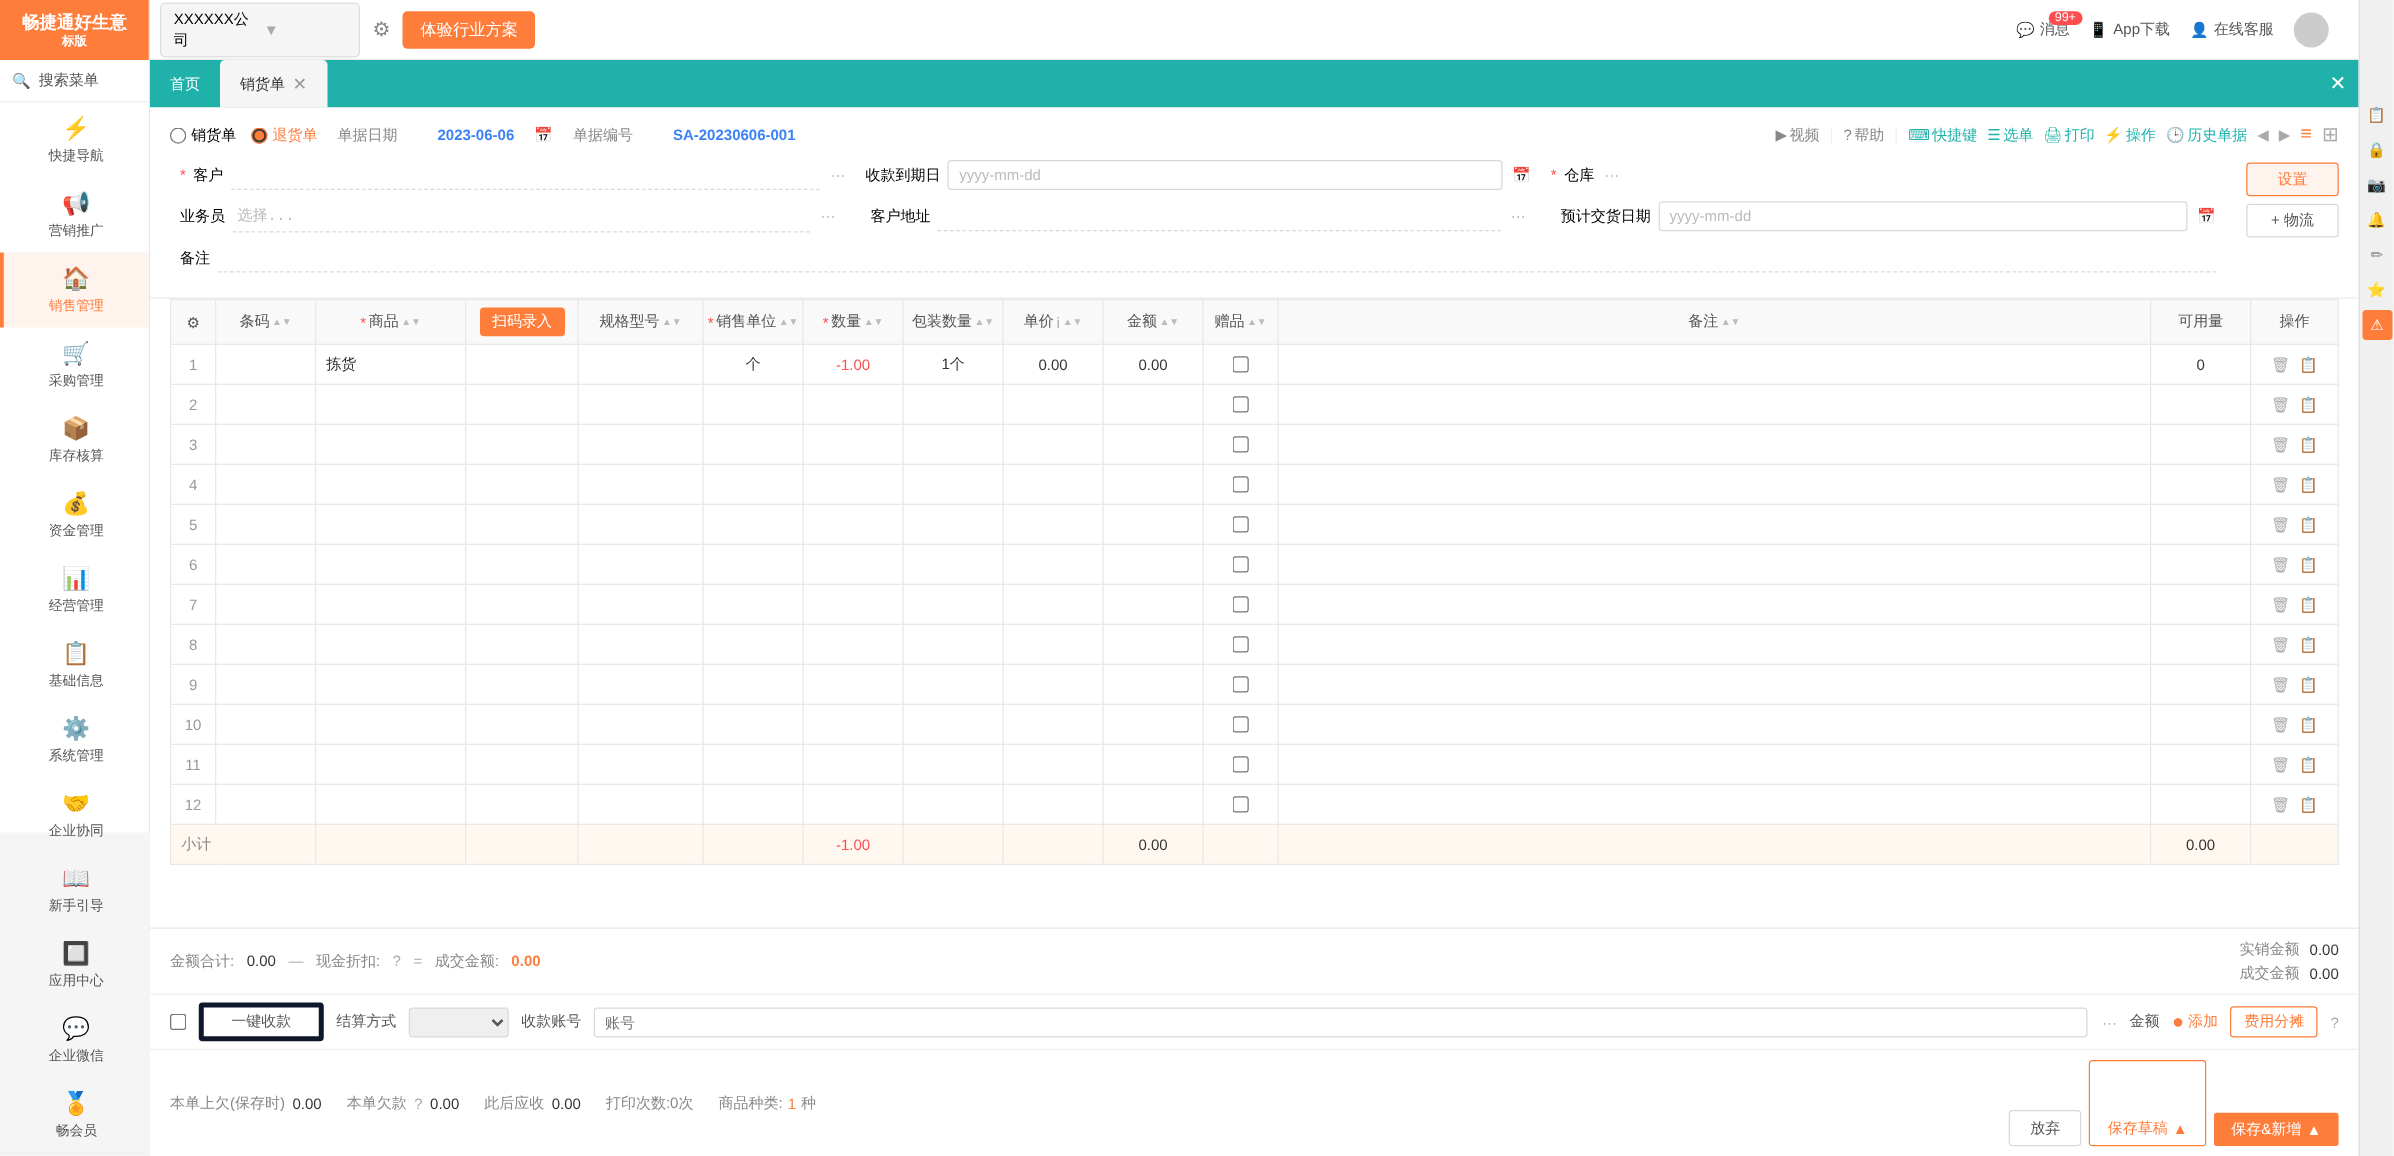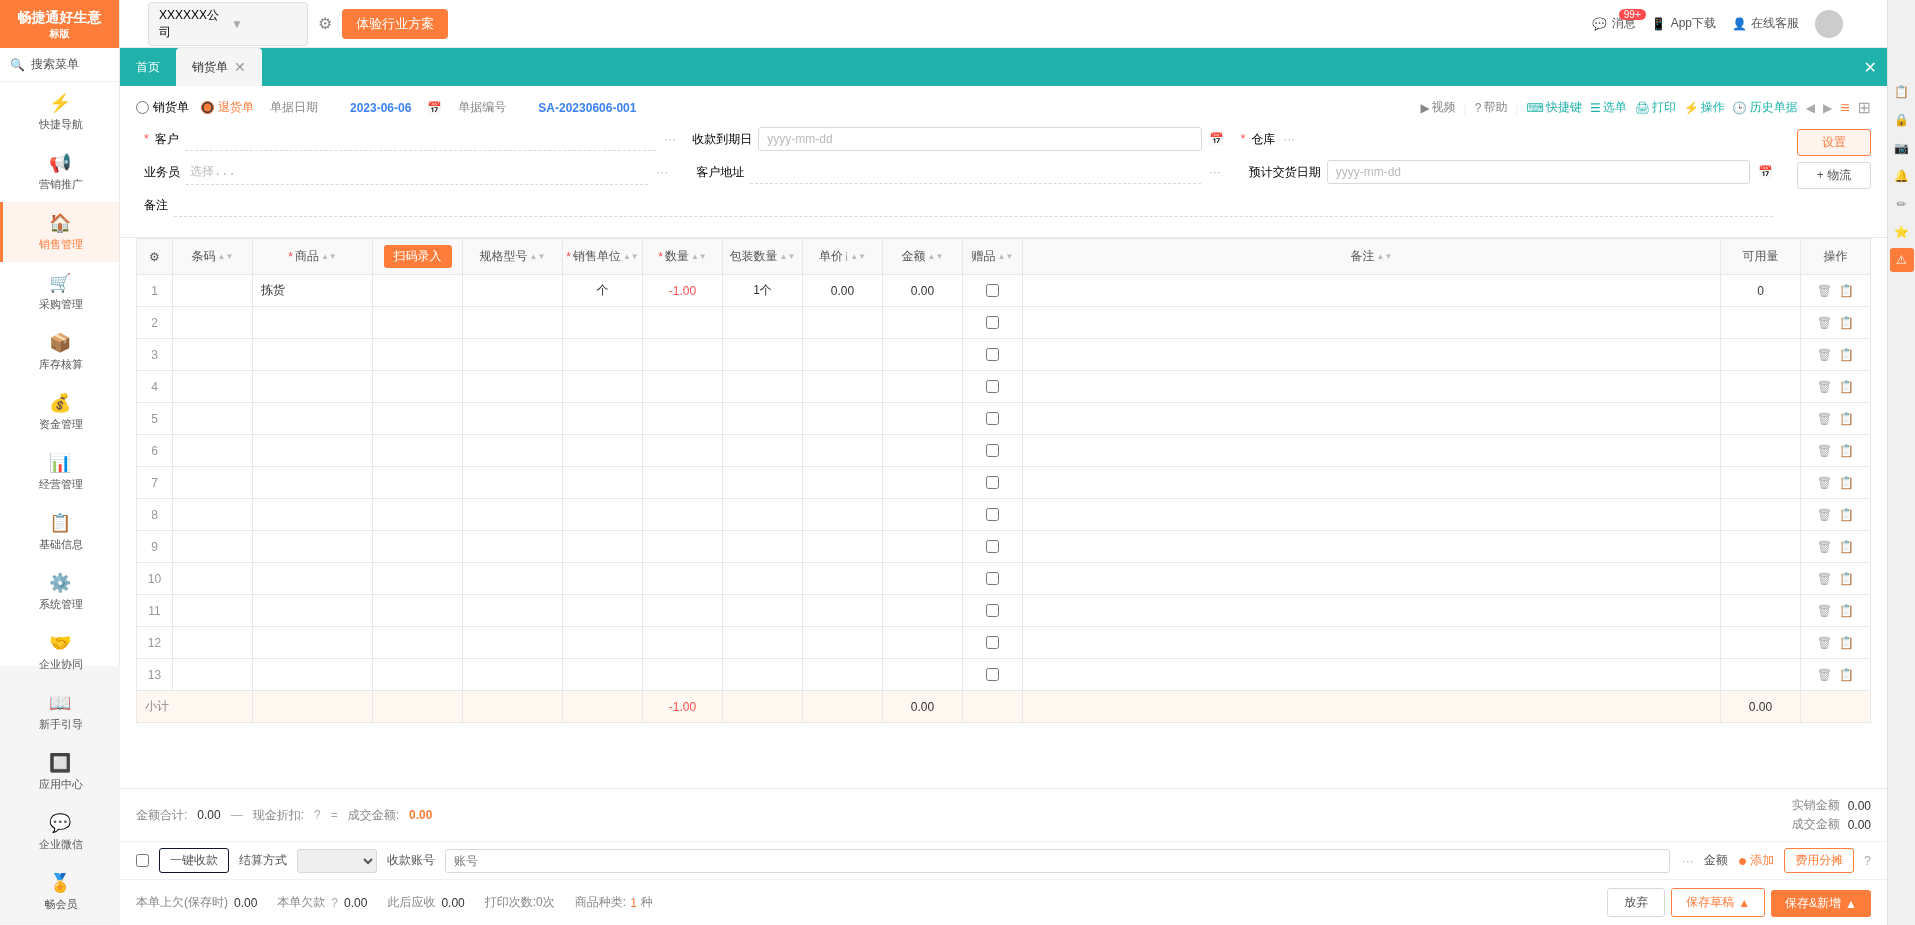--- a/index.html
+++ b/index.html
@@ -15,21 +15,21 @@
     .sidebar-item.active { background: #fff3ee; color: #ff7d3b; border-left: 3px solid #ff7d3b; }
     .sidebar-item .s-icon { font-size: 18px; margin-bottom: 3px; }
     .sidebar-item .s-label { font-size: 11px; }
     .sidebar-search { display: flex; align-items: center; padding: 8px 10px; border-bottom: 1px solid #f0f0f0; cursor: pointer; color: #555; gap: 6px; }
     .sidebar-bottom { margin-top: auto; display: flex; align-items: center; justify-content: space-around; padding: 10px; border-top: 1px solid #f0f0f0; }
 
     
     .main { flex: 1; display: flex; flex-direction: column; height: 925px; overflow: hidden; }
 
     
-    .topbar { background: #fff; height: 48px; display: flex; align-items: center; padding: 0 28px; border-bottom: 1px solid #e8e8e8; gap: 10px; flex-shrink: 0; }
+    .topbar { background: #fff; height: 48px; display: flex; align-items: center; padding: 0 8px; border-bottom: 1px solid #e8e8e8; gap: 10px; flex-shrink: 0; }
     .topbar-company { display: flex; align-items: center; gap: 6px; background: #f5f5f5; border: 1px solid #ddd; border-radius: 4px; padding: 4px 10px; min-width: 160px; cursor: pointer; }
     .topbar-company span { flex: 1; }
     .topbar-gear { color: #888; cursor: pointer; font-size: 16px; }
     .topbar-trial-btn { background: #ff7d3b; color: #fff; border: none; border-radius: 4px; padding: 6px 14px; cursor: pointer; font-size: 13px; }
     .topbar-right { margin-left: auto; display: flex; align-items: center; gap: 16px; }
     .topbar-msg { display: flex; align-items: center; gap: 4px; cursor: pointer; color: #555; position: relative; }
     .badge { background: #ff4d4f; color: #fff; border-radius: 8px; padding: 0 5px; font-size: 10px; position: absolute; top: -6px; right: -10px; }
     .topbar-app { display: flex; align-items: center; gap: 4px; cursor: pointer; color: #555; }
     .topbar-service { display: flex; align-items: center; gap: 4px; cursor: pointer; color: #555; }
     .topbar-avatar { width: 28px; height: 28px; border-radius: 50%; background: #ccc; cursor: pointer; }
@@ -84,21 +84,21 @@
 
     
     .footer-calc { background: #fff; padding: 8px 16px; border-top: 1px solid #e8e8e8; display: flex; align-items: center; gap: 10px; flex-shrink: 0; }
     .footer-calc .label { color: #888; }
     .footer-calc .value { color: #333; font-weight: 500; }
     .dash { color: #aaa; }
     .eq { color: #aaa; }
     .result-value { color: #ff7d3b; font-weight: 600; }
 
     .footer-payment { background: #fff; padding: 6px 16px; border-top: 1px solid #f0f0f0; display: flex; align-items: center; gap: 10px; flex-shrink: 0; }
-    .one-click-btn { background: #fff; border: 1px solid #0f172a; border-radius: 3px; padding: 3px 10px; cursor: pointer; color: #555; }
+    .one-click-btn { background: #fff; border: 4px solid #0f172a; border-radius: 3px; padding: 3px 22px; cursor: pointer; color: #555; }
     .method-select { border: 1px solid #d9d9d9; border-radius: 3px; padding: 3px 8px; color: #555; min-width: 80px; }
     .add-btn { color: #ff7d3b; cursor: pointer; display: flex; align-items: center; gap: 3px; }
     .expense-btn { border: 1px solid #ff7d3b; color: #ff7d3b; background: #fff; border-radius: 3px; padding: 3px 10px; cursor: pointer; }
     .question-icon { color: #aaa; cursor: pointer; }
 
     .footer-summary { background: #fff; padding: 8px 16px; border-top: 1px solid #f0f0f0; display: flex; align-items: center; gap: 20px; flex-shrink: 0; }
     .summary-item { display: flex; align-items: center; gap: 6px; }
     .summary-label { color: #888; }
     .summary-value { color: #333; }
     .print-info { display: flex; align-items: center; gap: 6px; color: #888; }
@@ -694,43 +694,20 @@
                   <input type="checkbox" style="">
                 </div>
               </td>
       <td></td>
       <td></td>
       <td>
         <span class="op-icon">🗑</span>
         <span class="op-icon">📋</span>
       </td>
     </tr>
-            <tr>
-      <td style="color:#999;">13</td>
-      <td></td>
-      <td style="text-align:left;padding-left:8px;"></td>
-      <td></td>
-      <td></td>
-      <td></td>
-      <td style="color:#333;"></td>
-      <td></td>
-      <td></td>
-      <td></td>
-      <td>
-                <div class="checkbox-cell">
-                  <input type="checkbox" style="">
-                </div>
-              </td>
-      <td></td>
-      <td></td>
-      <td>
-        <span class="op-icon">🗑</span>
-        <span class="op-icon">📋</span>
-      </td>
-    </tr>
           </tbody>
         <tfoot>
           <tr class="subtotal-row">
             <td colspan="2" style="text-align:left; padding-left:8px; color:#888;">小计</td>
             <td></td>
             <td></td>
             <td></td>
             <td></td>
             <td class="negative">-1.00</td>
             <td></td>
@@ -804,21 +781,21 @@
         <span>打印次数:0次</span>
       </div>
       <div class="goods-type">
         <span>商品种类:</span>
         <span class="count">1</span>
         <span>种</span>
       </div>
       <div style="margin-left:auto; display:flex; align-items:flex-end; gap:6px;">
         <button class="discard-btn">放弃</button>
         <div style="display:flex; border:1px solid #ff7d3b; border-radius:3px; overflow:hidden;">
-          <button style="background:#fff; color:#ff7d3b; border:none; padding:5px 14px; cursor:pointer; display:flex;align-items:center;gap:4px;">
+          <button style="background:#fff; color:#ff7d3b; border:none; padding:5px 14px; cursor:pointer; display:flex;align-items:center;gap:4px;margin-top:40px;">
             <span>保存草稿</span>
             <span>▲</span>
           </button>
         </div>
         <div style="display:flex; border-radius:3px; overflow:hidden;">
           <button style="background:#ff7d3b; color:#fff; border:none; padding:5px 14px; cursor:pointer; display:flex;align-items:center;gap:4px;">
             <span>保存&amp;新增</span>
             <span>▲</span>
           </button>
         </div>

